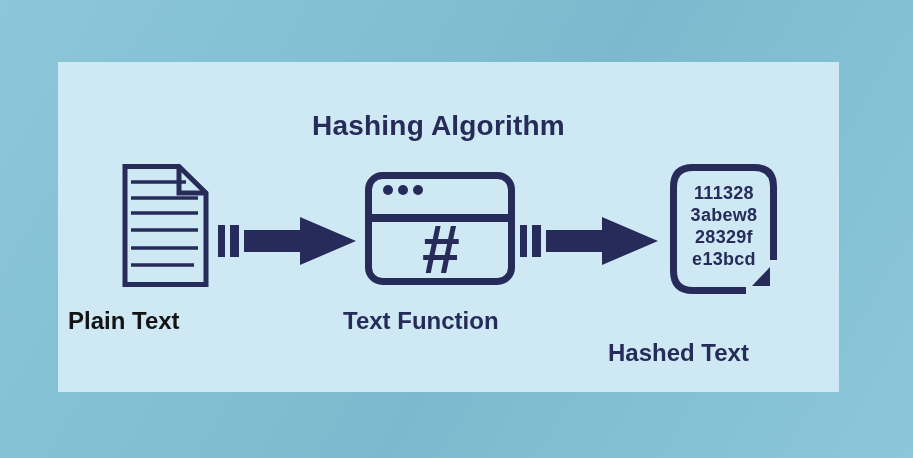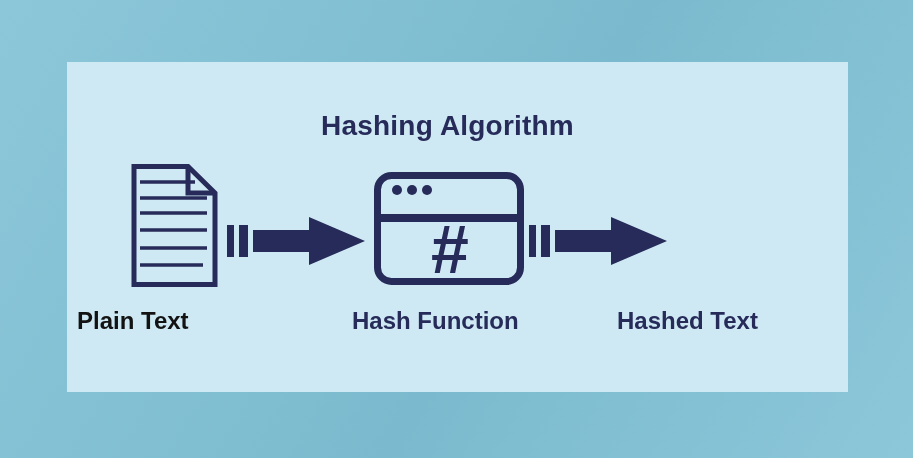--- a/index.html
+++ b/index.html
@@ -12,21 +12,21 @@
   *{margin:0;padding:0;box-sizing:border-box;}
   body{
     font-family:"Liberation Sans","DejaVu Sans",sans-serif;
     width:913px;height:458px;overflow:hidden;
   }
   .stage{
     position:relative;width:913px;height:458px;
     background:linear-gradient(120deg,var(--outer-1) 0%,var(--outer-2) 55%,var(--outer-1) 100%);
   }
   .panel{
-    position:absolute;left:67px;top:62px;width:781px;height:330px;
+    position:absolute;left:58px;top:62px;width:781px;height:330px;
     background:var(--panel-bg);
   }
   .title{
     position:absolute;left:-10px;top:48px;width:100%;
     text-align:center;font-size:28px;font-weight:bold;
     color:var(--navy);letter-spacing:0.2px;
   }
   .icon{position:absolute;color:var(--navy);}
   .icon svg{display:block;}
   .doc-plain{left:60px;top:100px;width:95px;height:127px;}
@@ -45,21 +45,21 @@
     position:absolute;left:0;top:18px;width:112px;
     text-align:center;font-size:18px;font-weight:bold;
     color:var(--navy);line-height:22px;letter-spacing:0.3px;
   }
   .node-label{
     position:absolute;top:245px;text-align:left;
     font-size:24px;font-weight:bold;color:var(--navy);
   }
   .label-plain{left:10px;width:200px;color:var(--label-black);}
   .label-hash-function{left:285px;width:200px;}
-  .label-hashed{left:550px;width:205px;}
+  .label-hashed{left:550px;width:205px;margin-top:32px;}
 </style>
 </head>
 <body>
 
 <div class="stage">
   <div class="panel">
 
     <div class="title">Hashing Algorithm</div>
 
     <div class="icon doc-plain">
@@ -97,19 +97,31 @@
 
     <div class="arrow arrow-2">
       <svg width="140" height="56" viewBox="0 0 140 56">
         <rect x="0" y="12" width="7" height="32" fill="currentColor"></rect>
         <rect x="12" y="12" width="9" height="32" fill="currentColor"></rect>
         <rect x="26" y="17" width="57" height="22" fill="currentColor"></rect>
         <polygon points="82,4 138,28 82,52" fill="currentColor"></polygon>
       </svg>
     </div>
 
+    <div class="icon doc-hashed">
+      <svg width="112" height="130" viewBox="0 0 112 130" fill="none">
+        <path d="M78 126.5 H25 Q5.5 126.5 5.5 107 V23 Q5.5 3.5 25 3.5 H86 Q105.5 3.5 105.5 23 V96" stroke="currentColor" stroke-width="7" fill="none"></path>
+        <polygon points="84,122 102,103 102,122" fill="currentColor"></polygon>
+      </svg>
+      <div class="hash-lines">
+        <div>111328</div>
+        <div>3abew8</div>
+        <div>28329f</div>
+        <div>e13bcd</div>
+      </div>
+    </div>
 
     <div class="node-label label-plain">Plain Text</div>
-    <div class="node-label label-hash-function">Hash Function</div>
+    <div class="node-label label-hash-function">Text Function</div>
     <div class="node-label label-hashed">Hashed Text</div>
 
   </div>
 </div>
 
 </body></html>

